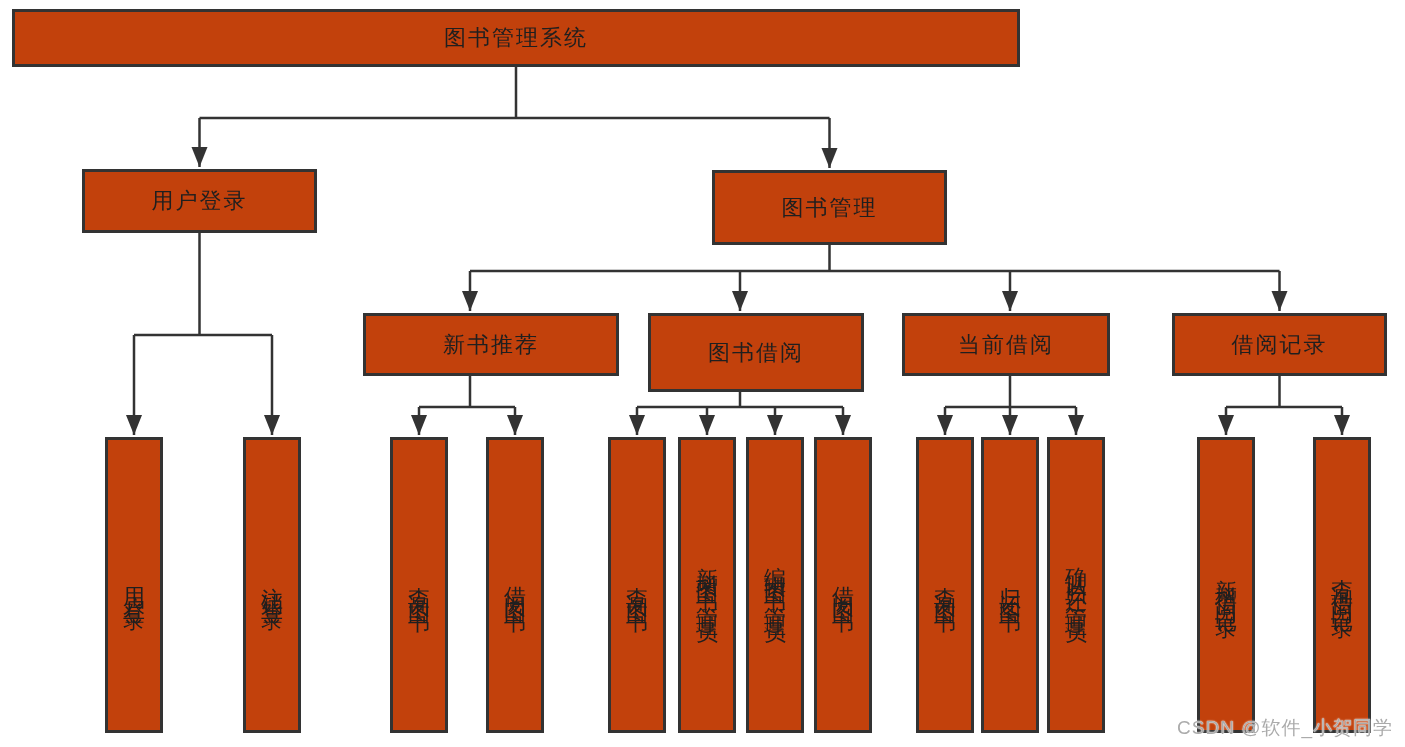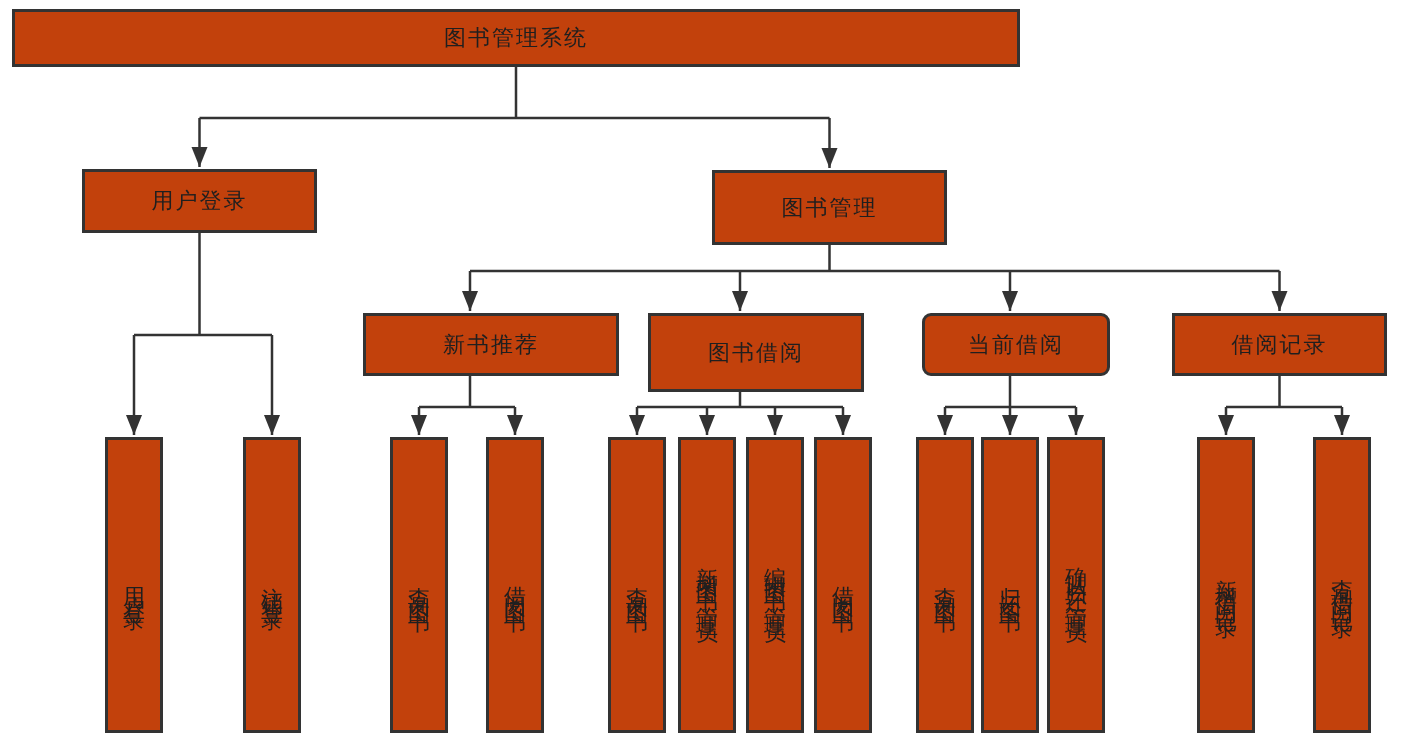--- a/index.html
+++ b/index.html
@@ -110,21 +110,21 @@
   <div class="box h" style="left:712px; top:170px; width:235px; height:75px;">
     <span class="lbl">图书管理</span>
   </div>
 
   <div class="box h" style="left:363px; top:313px; width:256px; height:63px;">
     <span class="lbl">新书推荐</span>
   </div>
   <div class="box h" style="left:632px; top:313px; width:216px; height:79px;margin-left:16px;">
     <span class="lbl">图书借阅</span>
   </div>
-  <div class="box h" style="left:922px; top:313px; width:188px; height:63px;border-radius:9px;">
+  <div class="box h" style="left:902px; top:313px; width:208px; height:63px;">
     <span class="lbl">当前借阅</span>
   </div>
   <div class="box h" style="left:1172px; top:313px; width:215px; height:63px;">
     <span class="lbl">借阅记录</span>
   </div>
 
   <div class="box v" style="left:105px; top:437px; width:58px; height:296px;">
     <span class="lbl">用户登录</span>
   </div>
   <div class="box v" style="left:243px; top:437px; width:58px; height:296px;">
@@ -161,14 +161,15 @@
     <span class="lbl">确认归还（管理员）</span>
   </div>
 
   <div class="box v" style="left:1197px; top:437px; width:58px; height:296px;">
     <span class="lbl">新增借阅记录</span>
   </div>
   <div class="box v" style="left:1313px; top:437px; width:58px; height:296px;">
     <span class="lbl">查询借阅记录</span>
   </div>
 
+  <div class="watermark">CSDN @软件_小贺同学</div>
 
 </div>
 
 </body></html>

